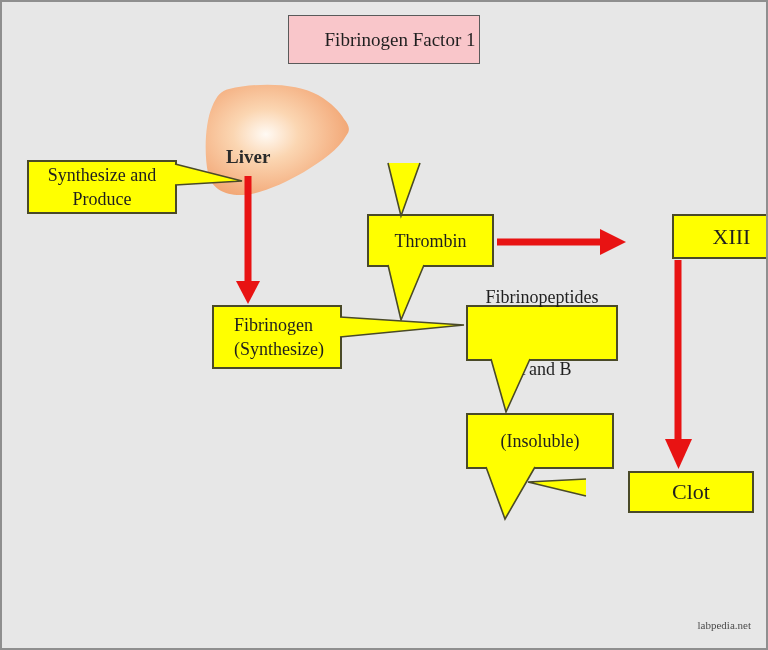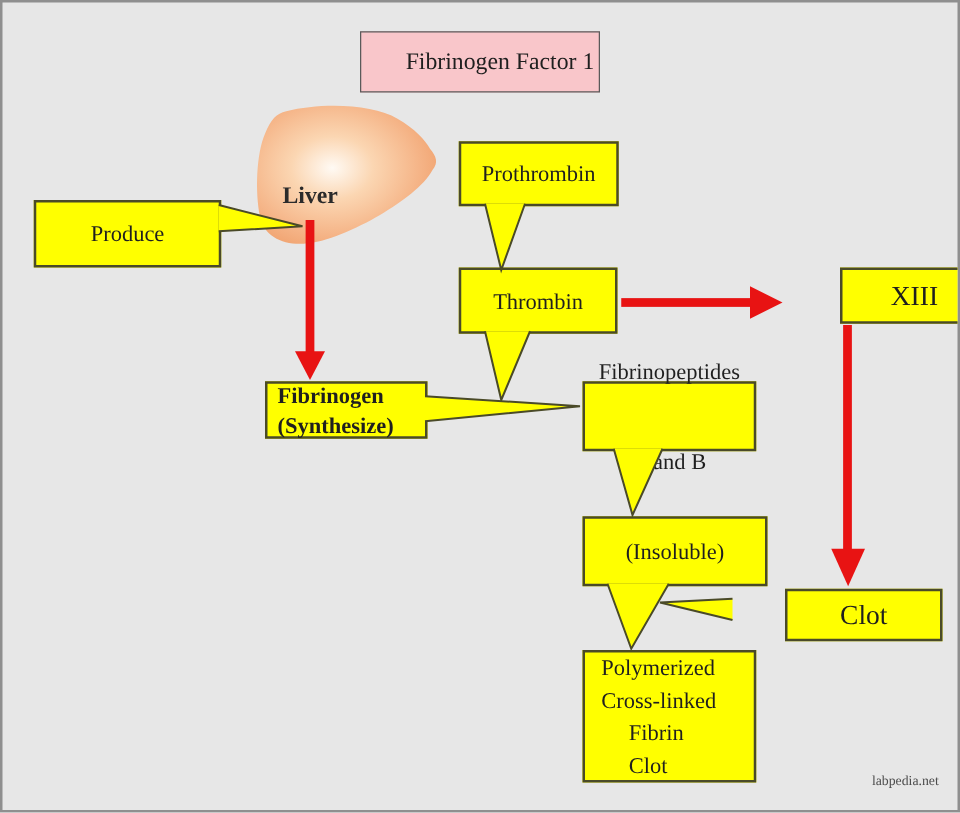--- a/index.html
+++ b/index.html
@@ -36,21 +36,21 @@
     justify-content:center;
     align-items:center;
     text-align:center;
     box-sizing:border-box;
     z-index:2;
   }
   .node.left-align{align-items:flex-start;text-align:left;}
   .roman{font-size:22px;margin-left:44px;}
   .title-box{
     position:absolute;
-    left:286px;top:23px;width:192px;height:49px;
+    left:286px;top:13px;width:192px;height:49px;
     background:var(--title-fill);
     border:1px solid var(--title-border);
     color:var(--text);
     font-size:19px;
     display:flex;align-items:center;justify-content:center;
     box-sizing:border-box;
     z-index:2;
     padding-left:32px;
   }
   .liver-label{
@@ -69,43 +69,41 @@
     position:absolute;left:0;top:0;
     z-index:5;
     pointer-events:none;
   }
   .wedge{fill:var(--box-fill);stroke:var(--box-border);stroke-width:1.6;}
   .arrow{fill:var(--arrow);stroke:none;}
   #synthesize-box{left:25px;top:158px;width:150px;height:54px;}
   #prothrombin-box{left:365px;top:111px;width:128px;height:52px;}
   #thrombin-box{left:365px;top:212px;width:127px;height:53px;}
   #xiii-box{left:626px;top:212px;width:119px;height:45px;}
-  #fibrinogen-box{left:210px;top:303px;width:130px;height:46px;padding-left:8px;font-weight:bold;}
-  #fibrinopeptides-box{left:464px;top:303px;width:139px;height:56px;gap:48px;}
+  #fibrinogen-box{left:210px;top:303px;width:130px;height:64px;padding-left:20px;}
+  #fibrinopeptides-box{left:464px;top:303px;width:152px;height:56px;gap:48px;}
   #fibrin-polymer-box{left:464px;top:411px;width:148px;height:56px;}
   #xiiia-box{left:582px;top:469px;width:126px;height:42px;}
   #polymerized-box{left:464px;top:518px;width:139px;height:106px;padding-left:13px;line-height:26px;}
   #polymerized-box .indent{padding-left:22px;}
 </style>
 </head>
 <body>
 
 <div class="frame">
 
   <div class="title-box">
     <span>Fibrinogen Factor 1</span>
   </div>
 
   <div class="node" id="synthesize-box">
+    <span>Synthesize and</span>
     <span>Produce</span>
   </div>
 
-  <div class="node" id="prothrombin-box">
-    <span>Prothrombin</span>
-  </div>
 
   <div class="node" id="thrombin-box">
     <span>Thrombin</span>
   </div>
 
   <div class="node roman" id="xiii-box">
     <span>XIII</span>
   </div>
 
   <div class="node left-align" id="fibrinogen-box">
@@ -119,26 +117,20 @@
   </div>
 
   <div class="node" id="fibrin-polymer-box">
     <span>(Insoluble)</span>
   </div>
 
   <div class="node roman" id="xiiia-box">
     <span>Clot</span>
   </div>
 
-  <div class="node left-align" id="polymerized-box">
-    <span>Polymerized</span>
-    <span>Cross-linked</span>
-    <span class="indent">Fibrin</span>
-    <span class="indent">Clot</span>
-  </div>
 
   <div class="liver-label">Liver</div>
 
   <div class="watermark">labpedia.net</div>
 
   <svg id="overlay" width="764" height="646" viewBox="0 0 764 646">
     <defs>
       <radialGradient id="liverGrad" cx="42%" cy="45%" r="65%">
         <stop offset="0%" stop-color="#fffaf4"></stop>
         <stop offset="35%" stop-color="#fbd6b2"></stop>

